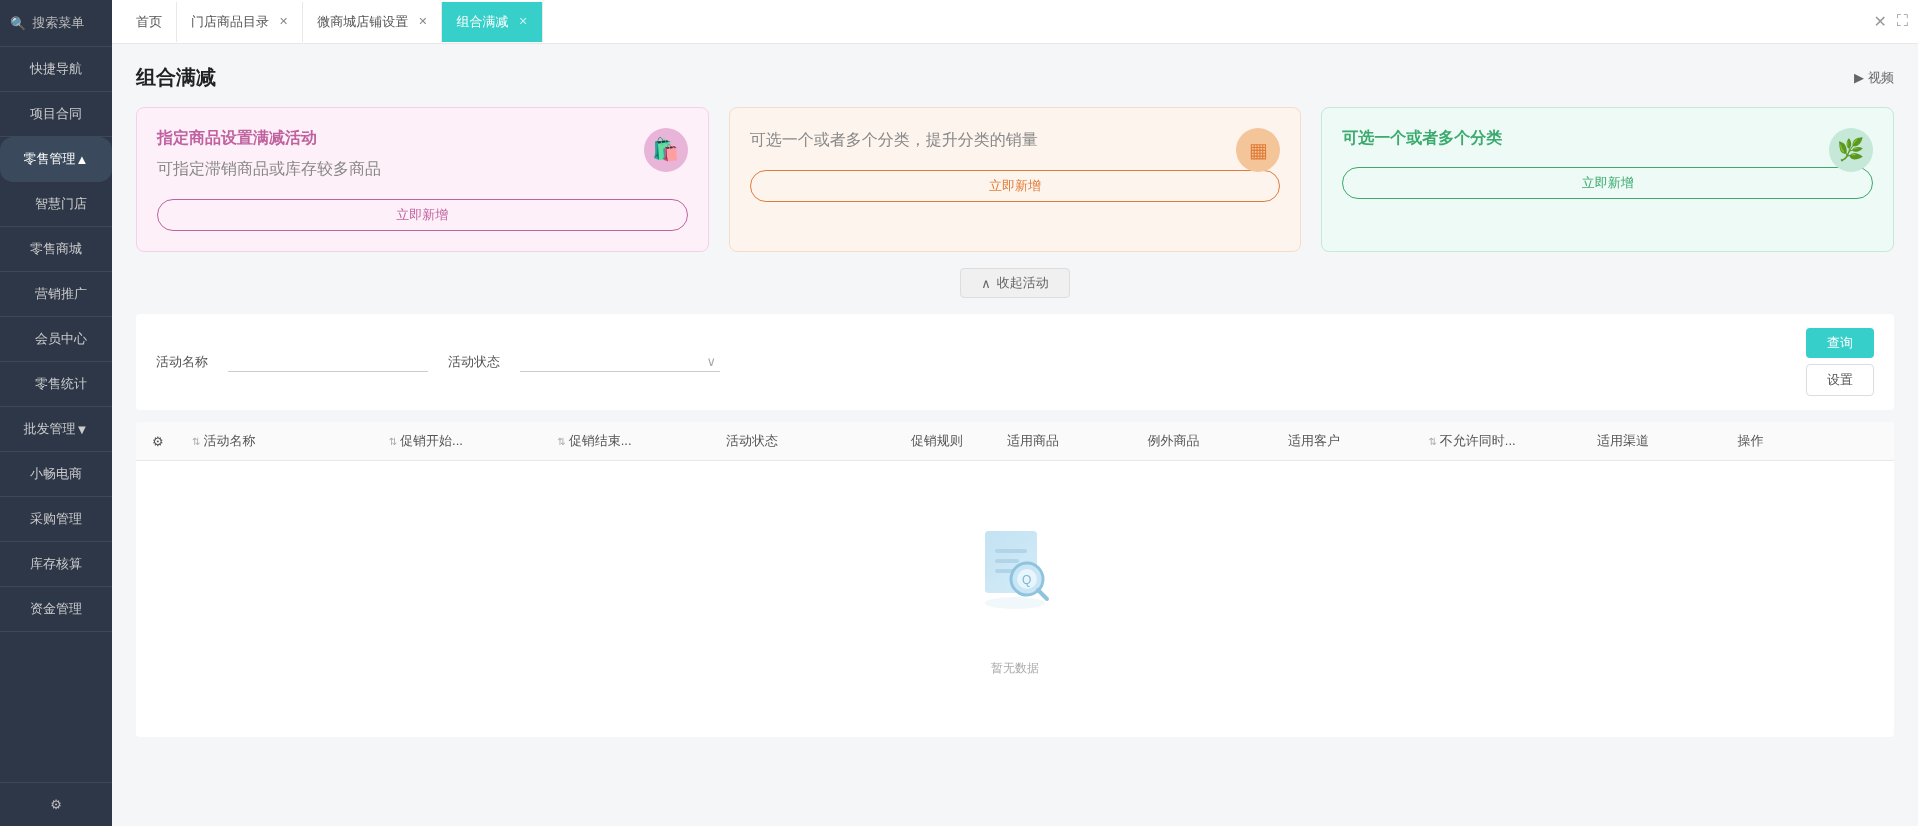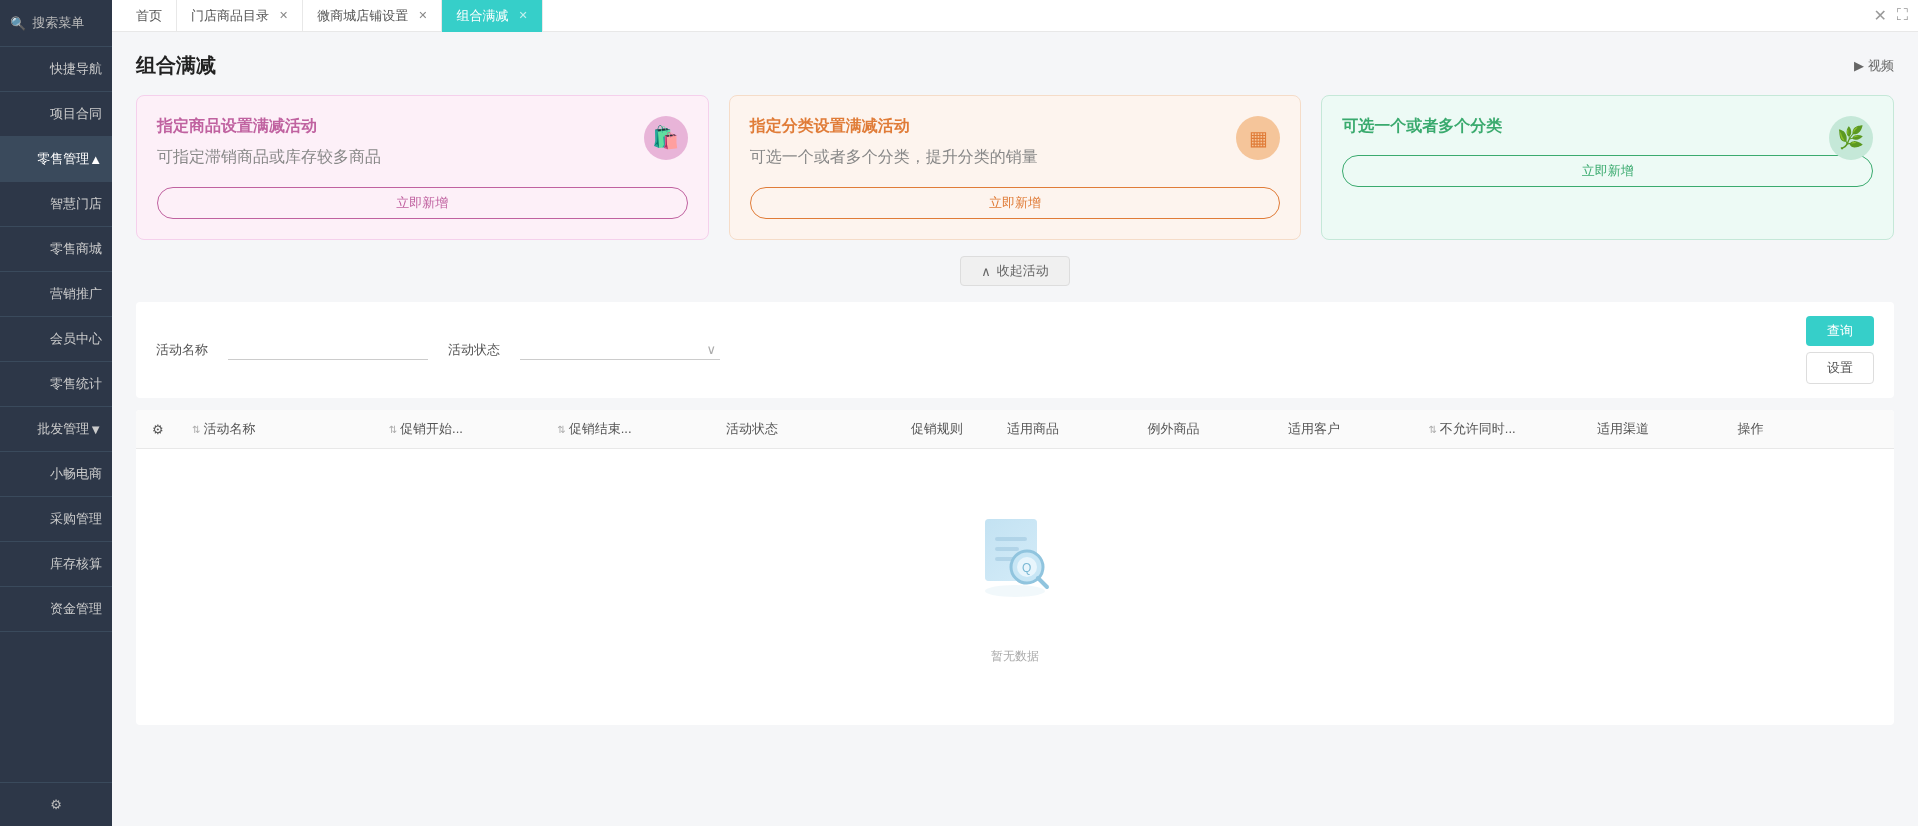--- a/index.html
+++ b/index.html
@@ -26,23 +26,23 @@
       gap: 6px;
     }
     .sidebar-item {
       padding: 13px 10px;
       color: #ccc;
       font-size: 13px;
       cursor: pointer;
       border-bottom: 1px solid #3a4a5c;
       display: flex;
       align-items: center;
-      justify-content: flex-end;
-    }
-    .sidebar-item.active { background: #3a4a5c; color: #fff; }
+      justify-content: center;
+    }
+    .sidebar-item.active { background: #3a4a5c; color: #fff; border-radius: 13px; }
     .sidebar-bottom {
       margin-top: auto;
       padding: 14px 10px;
       color: #bbb;
       font-size: 13px;
       cursor: pointer;
       display: flex;
       align-items: center;
       justify-content: center;
       border-top: 1px solid #3a4a5c;
@@ -57,21 +57,21 @@
       overflow: hidden;
     }
 
     
     .tab-bar {
       background: #fff;
       display: flex;
       align-items: center;
       border-bottom: 1px solid #e8e8e8;
       padding: 0 10px;
-      height: 32px;
+      height: 44px;
       flex-shrink: 0;
     }
     .tab {
       display: flex;
       align-items: center;
       padding: 0 14px;
       height: 40px;
       font-size: 13px;
       cursor: pointer;
       color: #555;
@@ -423,21 +423,20 @@
         </div>
         <div class="card-title pink">指定商品设置满减活动</div>
         <div class="card-desc">可指定滞销商品或库存较多商品</div>
         <button class="card-btn pink">立即新增</button>
       </div>
 
       <div class="activity-card orange">
         <div class="card-icon orange">
           <span style="color:#e07c38;font-size:20px;">▦</span>
         </div>
-        <div class="card-title orange">指定分类设置满减活动</div>
         <div class="card-desc">可选一个或者多个分类，提升分类的销量</div>
         <button class="card-btn orange">立即新增</button>
       </div>
 
       <div class="activity-card green">
         <div class="card-icon green">
           <span>🌿</span>
         </div>
         <div class="card-title green">可选一个或者多个分类</div>
         <button class="card-btn green">立即新增</button>

